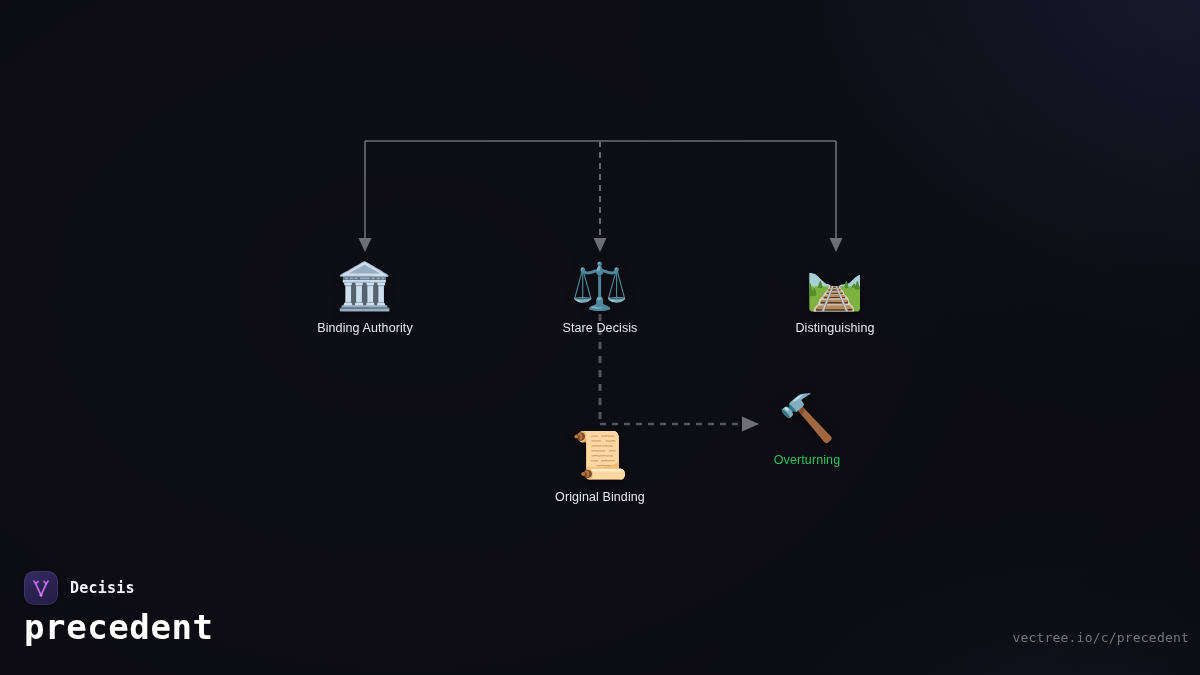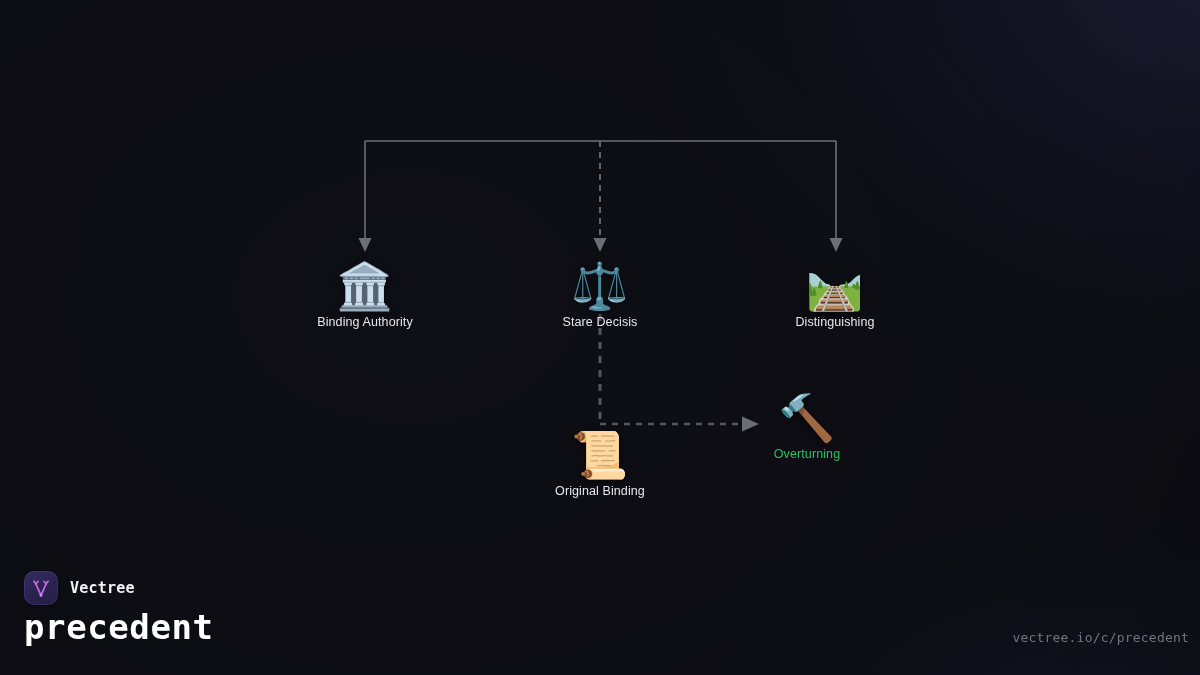--- a/index.html
+++ b/index.html
@@ -71,20 +71,21 @@
   .node-emoji {
     font-size:46px;
     line-height:56px;
     height:56px;
     display:block;
     font-family:"DejaVu Sans", sans-serif;
     text-shadow:0 2px 9px rgba(0,0,0,0.55);
   }
   .node-label {
     display:block;
+    margin-top:6px;
     font-size:12.5px;
     line-height:16px;
     letter-spacing:0.1px;
     color:#e6e6ec;
     white-space:nowrap;
   }
   .node-label.danger { color:#22c55e; }
 
   
   #footer { position:absolute; left:0; bottom:0; width:1200px; height:120px; z-index:8; }
@@ -193,20 +194,20 @@
           <path d="M12 20 L6.4 7.4"></path>
           <path d="M12 20 L17.6 7.4"></path>
           <path d="M6.4 7.4 L4.3 4.6"></path>
           <path d="M6.4 7.4 L8.7 4.9"></path>
           <path d="M17.6 7.4 L19.7 4.6"></path>
           <path d="M17.6 7.4 L15.3 4.9"></path>
         </g>
         <circle cx="12" cy="20" r="1.5" fill="#d98cf2"></circle>
       </svg>
     </div>
-    <span id="brand-name">Vectree</span>
+    <span id="brand-name">Decisis</span>
   </div>
 
   <div id="page-title">precedent</div>
 
   <div id="footer-url">vectree.io/c/precedent</div>
 
 </div>
 
 </body></html>

